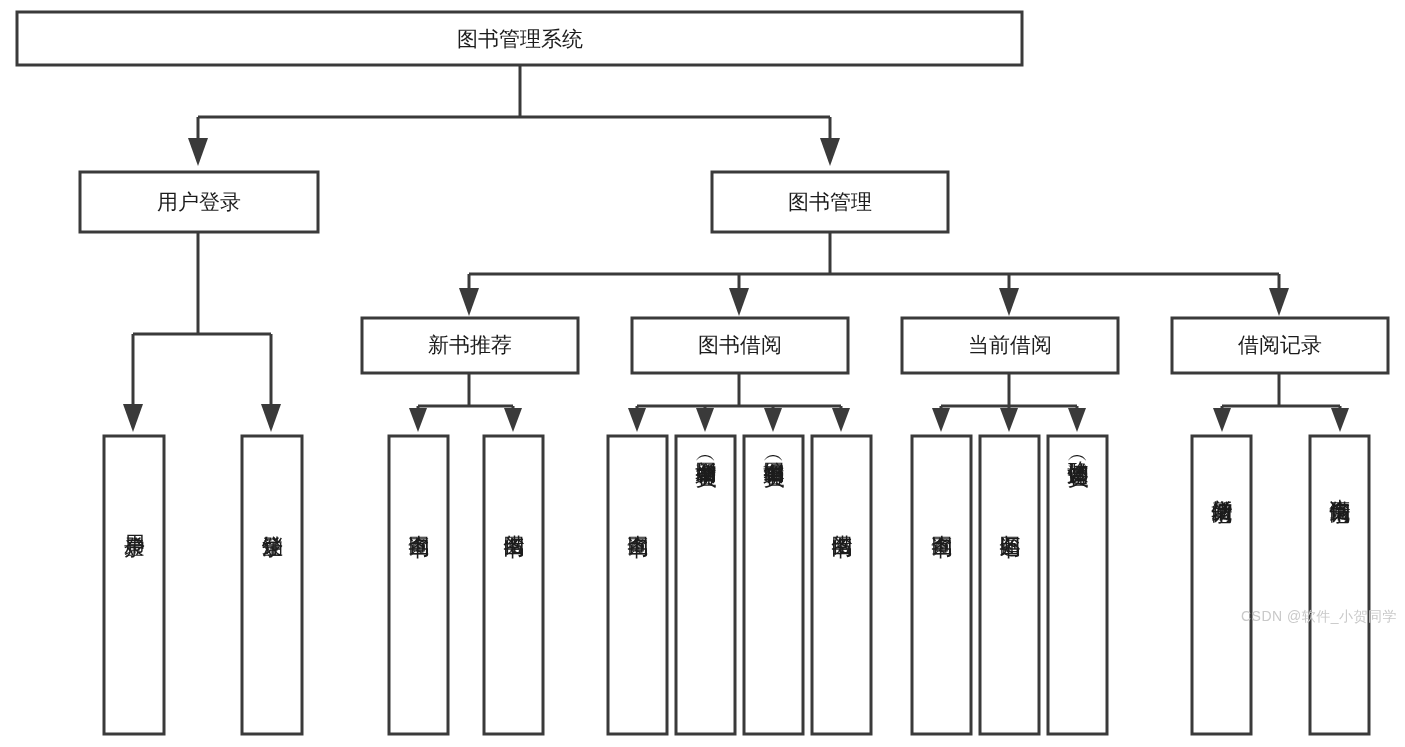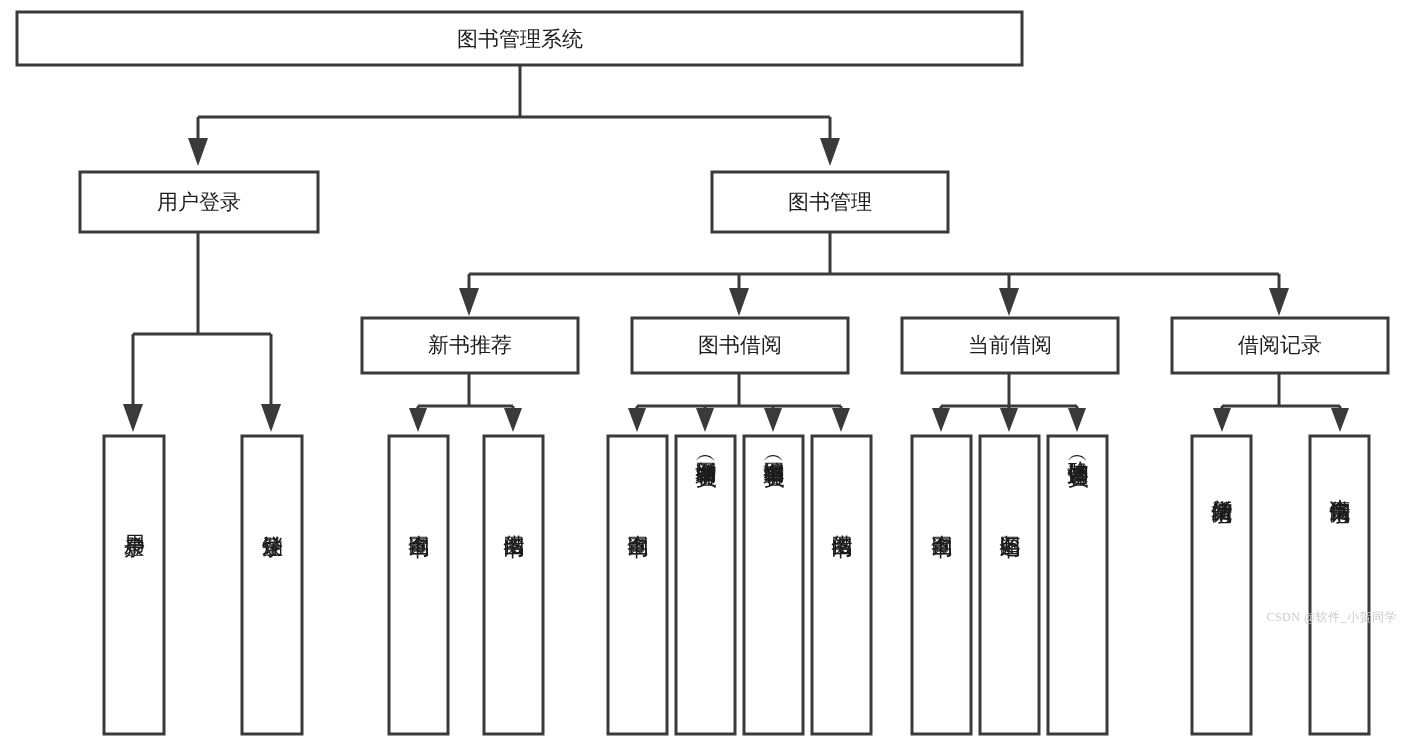--- a/index.html
+++ b/index.html
@@ -62,22 +62,22 @@
     font-size: 21px;
     line-height: 1.28;
     color: #1c1c1c;
     letter-spacing: 1px;
     white-space: nowrap;
   }
   .watermark {
     position: absolute;
     right: 8px;
     bottom: 8px;
-    font-family: Liberation Serif, serif;
-    font-size: 12px;
+    font-family: Liberation Sans, sans-serif;
+    font-size: 14px;
     color: #c9c9c9;
     letter-spacing: 0.5px;
     white-space: nowrap;
     text-align: right;
   }
 </style>
 </head>
 <body>
 
 <div id="diagram-root">

